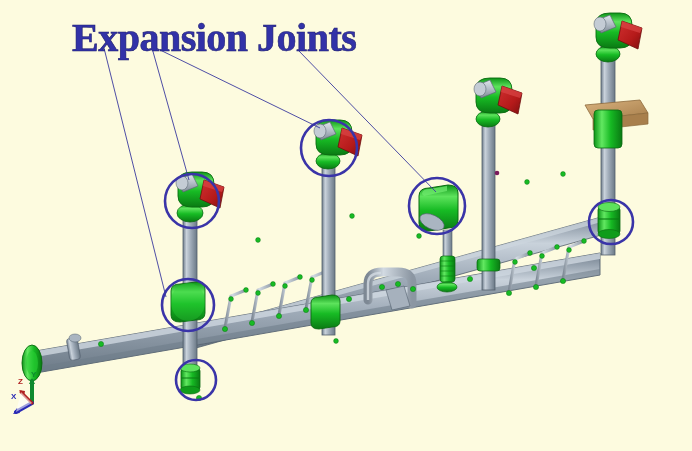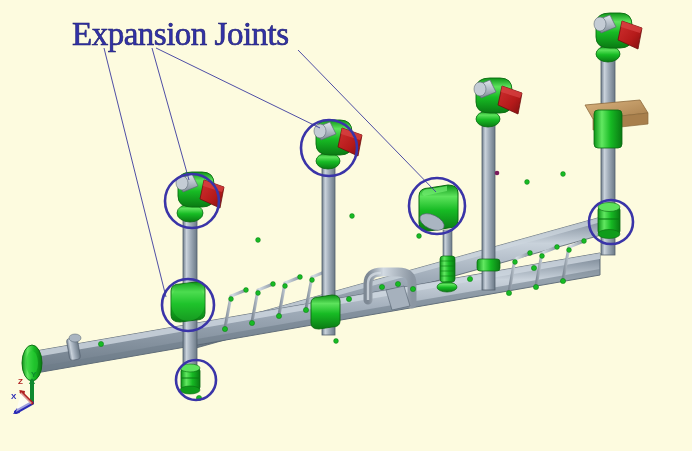--- a/index.html
+++ b/index.html
@@ -7,21 +7,21 @@
     width:692px;height:451px;
     background:#fdfbdf;
     font-family:"Liberation Serif",serif;
     overflow:hidden;
   }
   #stage{position:relative;width:692px;height:451px;background:#fdfbdf;}
   #scene{position:absolute;inset:0;}
   #title{
     position:absolute;left:72px;top:18px;
     font-family:"Liberation Serif",serif;
-    font-weight:normal;font-size:33px;
+    font-weight:bold;font-size:40px;
     letter-spacing:-0.5px;
     color:#3232a8;
     -webkit-text-stroke:0.6px #1d1d6e;
     white-space:nowrap;
     line-height:1;
   }
   #axis-label-x,#axis-label-y,#axis-label-z{
     position:absolute;font-family:"Liberation Sans",sans-serif;
     font-size:8px;font-weight:bold;
   }

